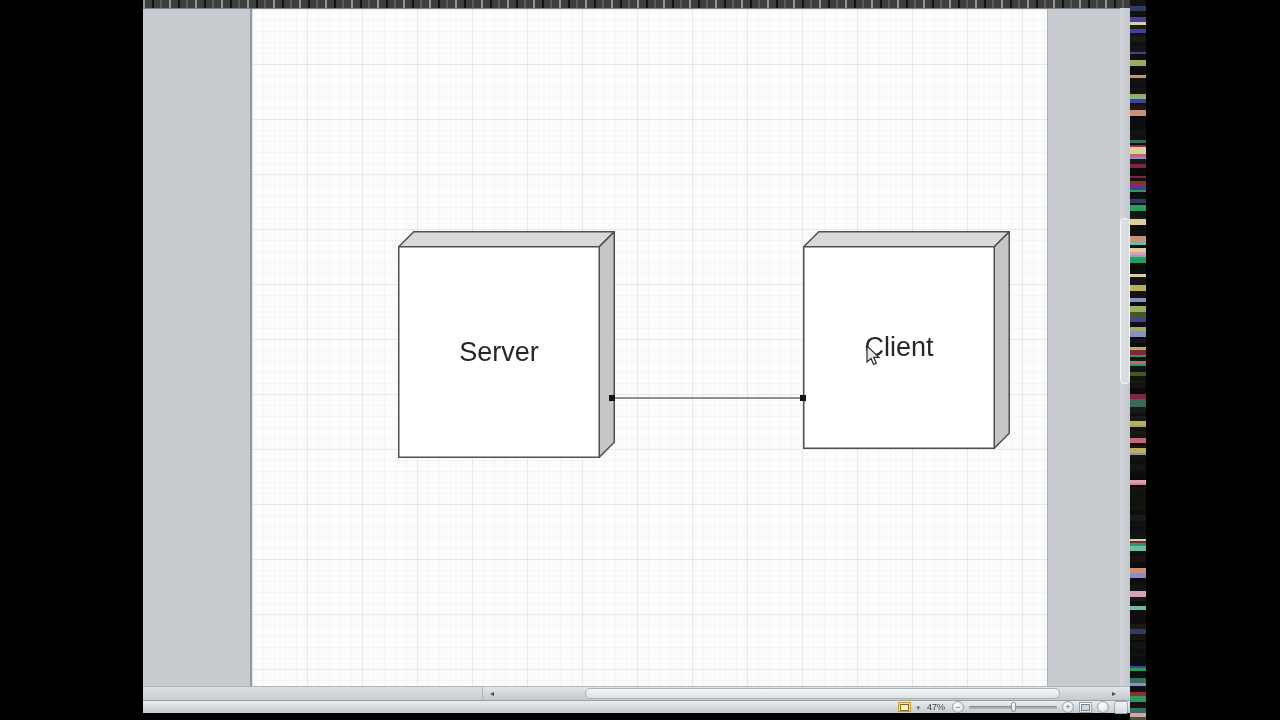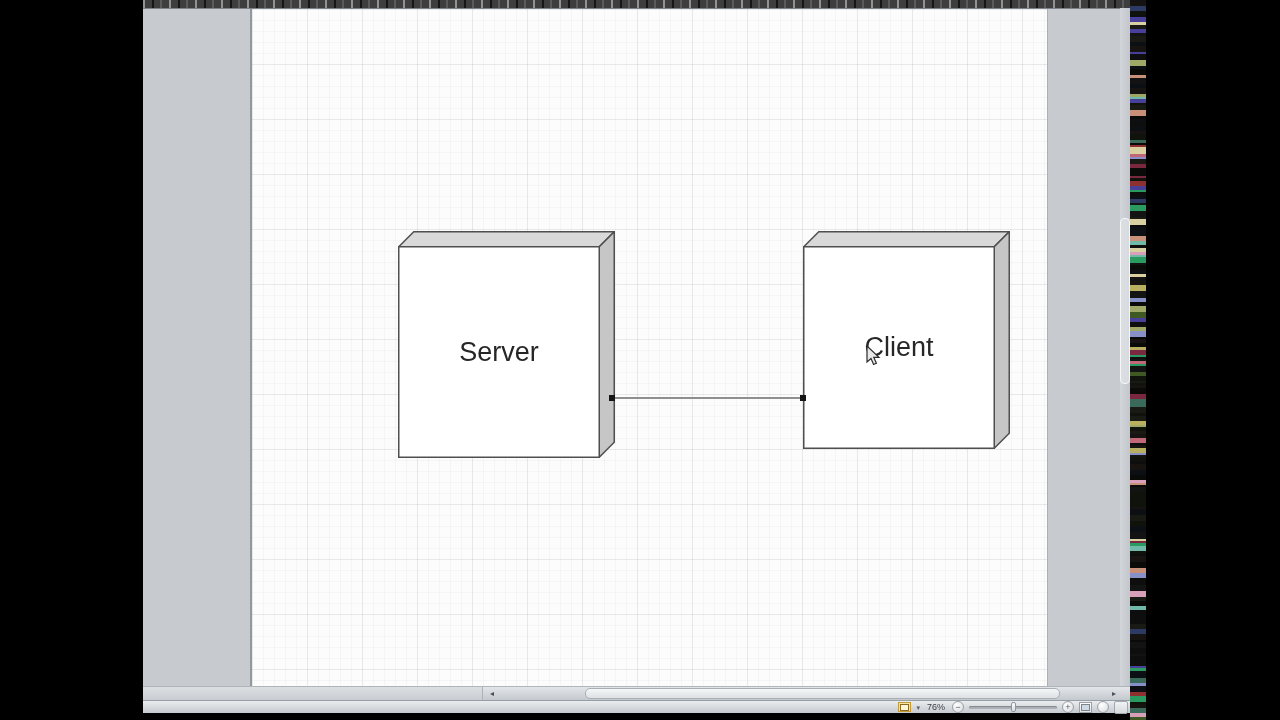--- a/index.html
+++ b/index.html
@@ -138,21 +138,21 @@
       <div class="thumb"></div>
       <div class="hs-arrow right">▸</div>
     </div>
 
     <div class="status-bar">
       <div class="zoom-cluster">
         <div class="view-btn">
           <div class="glyph"></div>
         </div>
         <div class="drop">▾</div>
-        <div class="zoom-text">76%</div>
+        <div class="zoom-text">47%</div>
         <div class="round-btn">−</div>
         <div class="slider">
           <div class="groove"></div>
           <div class="handle"></div>
         </div>
         <div class="round-btn">+</div>
         <div class="sq-icon">
           <div class="inner"></div>
         </div>
         <div class="round-btn"></div>

